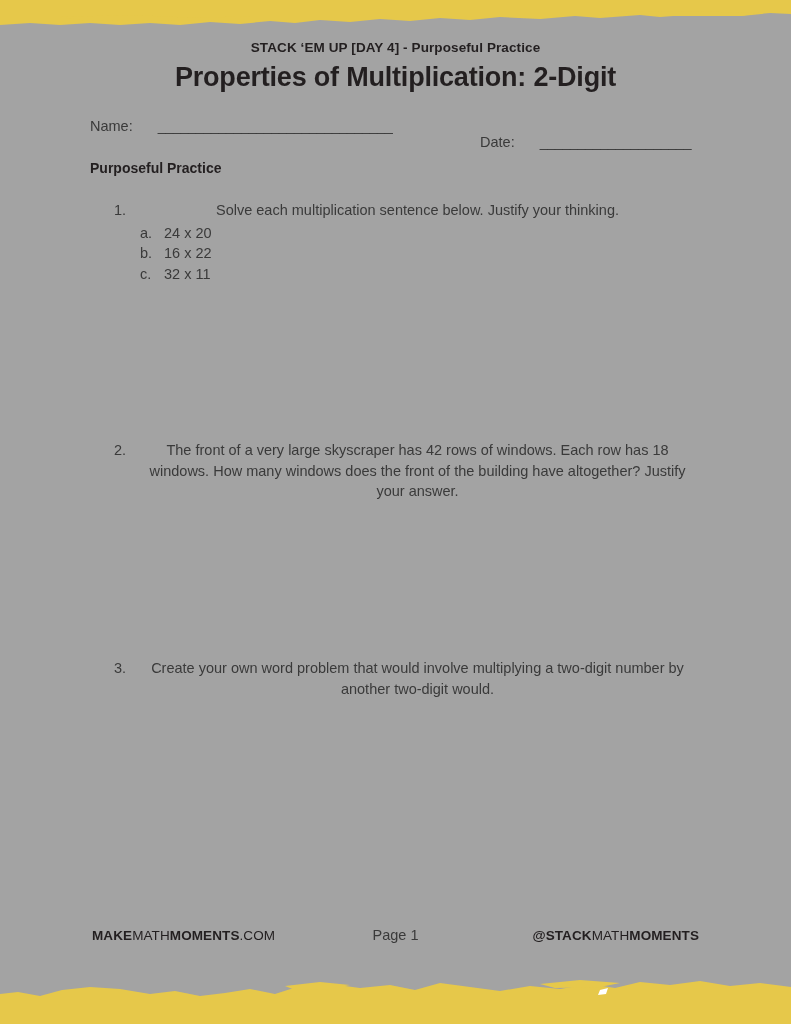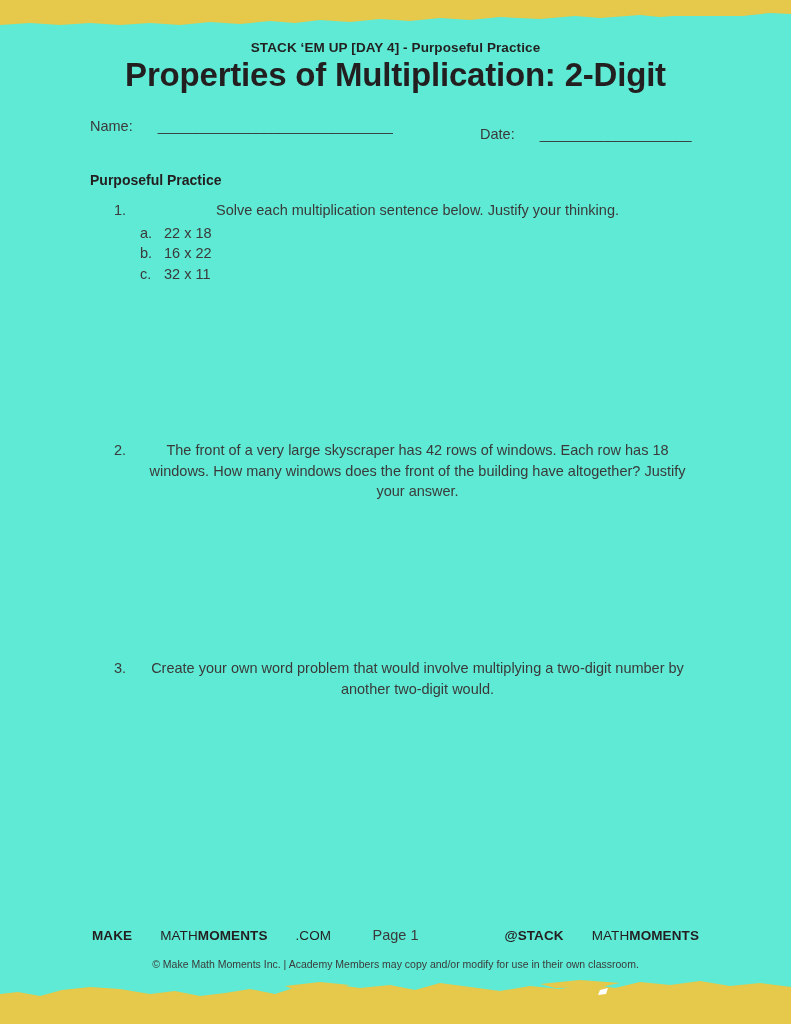--- a/index.html
+++ b/index.html
@@ -14,21 +14,21 @@
     font-family: "Liberation Sans", sans-serif;
     color: #3a3a3a;
     overflow: hidden;
     position: relative;
   }
 
   .page {
     position: relative;
     width: 791px;
     height: 1024px;
-    background: #5eead4;
+    background: #a3a3a3;
     text-decoration: underline;
   }
 
   
   .band {
     position: absolute;
     left: 0;
     width: 791px;
     pointer-events: none;
   }
@@ -45,45 +45,46 @@
     text-align: center;
   }
   .eyebrow {
     font-size: 13.5px;
     font-weight: bold;
     letter-spacing: .1px;
     color: #231f20;
     line-height: 1.2;
   }
   .main-title {
-    font-size: 33px;
+    margin-top: 6px;
+    font-size: 27px;
     font-weight: bold;
     color: #231f20;
     letter-spacing: -.2px;
     line-height: 1.15;
   }
 
   
   .namedate {
     position: absolute;
     left: 90px;
     top: 118px;
     width: 615px;
     font-size: 14.5px;
     color: #3a3a3a;
   }
   .nd-name { position: absolute; left: 0; top: 0; white-space: nowrap; }
-  .nd-date { position: absolute; left: 390px; top: 8px; white-space: nowrap; }
+  .nd-date { position: absolute; left: 390px; top: 16px; white-space: nowrap; }
   .rule { letter-spacing: -0.5px; margin-left: 21px; }
 
   
   .section-label {
     position: absolute;
     left: 90px;
-    top: 172px;
+    top: 160px;
     font-size: 14px;
     font-weight: bold;
     color: #231f20;
   }
 
   
   .q {
     position: absolute;
     left: 112px;
     width: 585px;
@@ -138,21 +139,21 @@
     position: absolute;
     top: 0;
     font-size: 13.5px;
     color: #231f20;
     letter-spacing: .1px;
     white-space: nowrap;
   }
   .brand-left { left: 0; }
   .brand-right { right: 0; }
   .b-bold { font-weight: bold; }
-  .b-reg { font-weight: normal; margin-left: 28px; }
+  .b-reg { font-weight: normal; }
 
   .page-num {
     position: absolute;
     left: 0;
     right: 0;
     top: -1px;
     text-align: center;
     font-size: 14.5px;
     color: #3a3a3a;
   }
@@ -196,21 +197,21 @@
   <div class="section-label">Purposeful Practice</div>
 
   <div class="q q1">
     <div class="q-row">
       <span class="q-num">1.</span>
       <span class="q-text">Solve each multiplication sentence below. Justify your thinking.</span>
     </div>
     <div class="sublist">
       <div class="sub-row">
         <span class="sub-letter">a.</span>
-        <span class="sub-text">22 x 18</span>
+        <span class="sub-text">24 x 20</span>
       </div>
       <div class="sub-row">
         <span class="sub-letter">b.</span>
         <span class="sub-text">16 x 22</span>
       </div>
       <div class="sub-row">
         <span class="sub-letter">c.</span>
         <span class="sub-text">32 x 11</span>
       </div>
     </div>
@@ -236,21 +237,20 @@
         <span class="b-bold">MAKE</span><span class="b-reg">MATH</span><span class="b-bold">MOMENTS</span><span class="b-reg">.COM</span>
       </div>
 
       <div class="page-num">Page 1</div>
 
       <div class="brand brand-right">
         <span class="b-bold">@STACK</span><span class="b-reg">MATH</span><span class="b-bold">MOMENTS</span>
       </div>
     </div>
 
-    <div class="copyright">© Make Math Moments Inc. | Academy Members may copy and/or modify for use in their own classroom.</div>
   </div>
 
   <div class="band band-bottom">
     <svg viewBox="0 0 791 52" preserveAspectRatio="none" aria-hidden="true">
       <path d="M0,22 L18,20 L40,24 L62,18 L90,15 L120,17 L150,22 L175,19 L200,24 L225,21 L250,17 L275,22 L300,14 L330,12 L360,16 L390,13 L415,18 L440,11 L470,15 L500,19 L530,14 L560,17 L590,12 L615,16 L640,10 L670,13 L700,9 L730,14 L760,11 L791,15 L791,52 L0,52 Z" fill="#e6c84a"></path>
       <path d="M285,14 L320,10 L350,13 L330,17 L295,18 Z" fill="#e6c84a"></path>
       <path d="M540,12 L580,8 L620,11 L600,15 L555,16 Z" fill="#e6c84a"></path>
       <path d="M600,18 L608,16 L606,22 L598,23 Z" fill="#ffffff"></path>
     </svg>
   </div>

